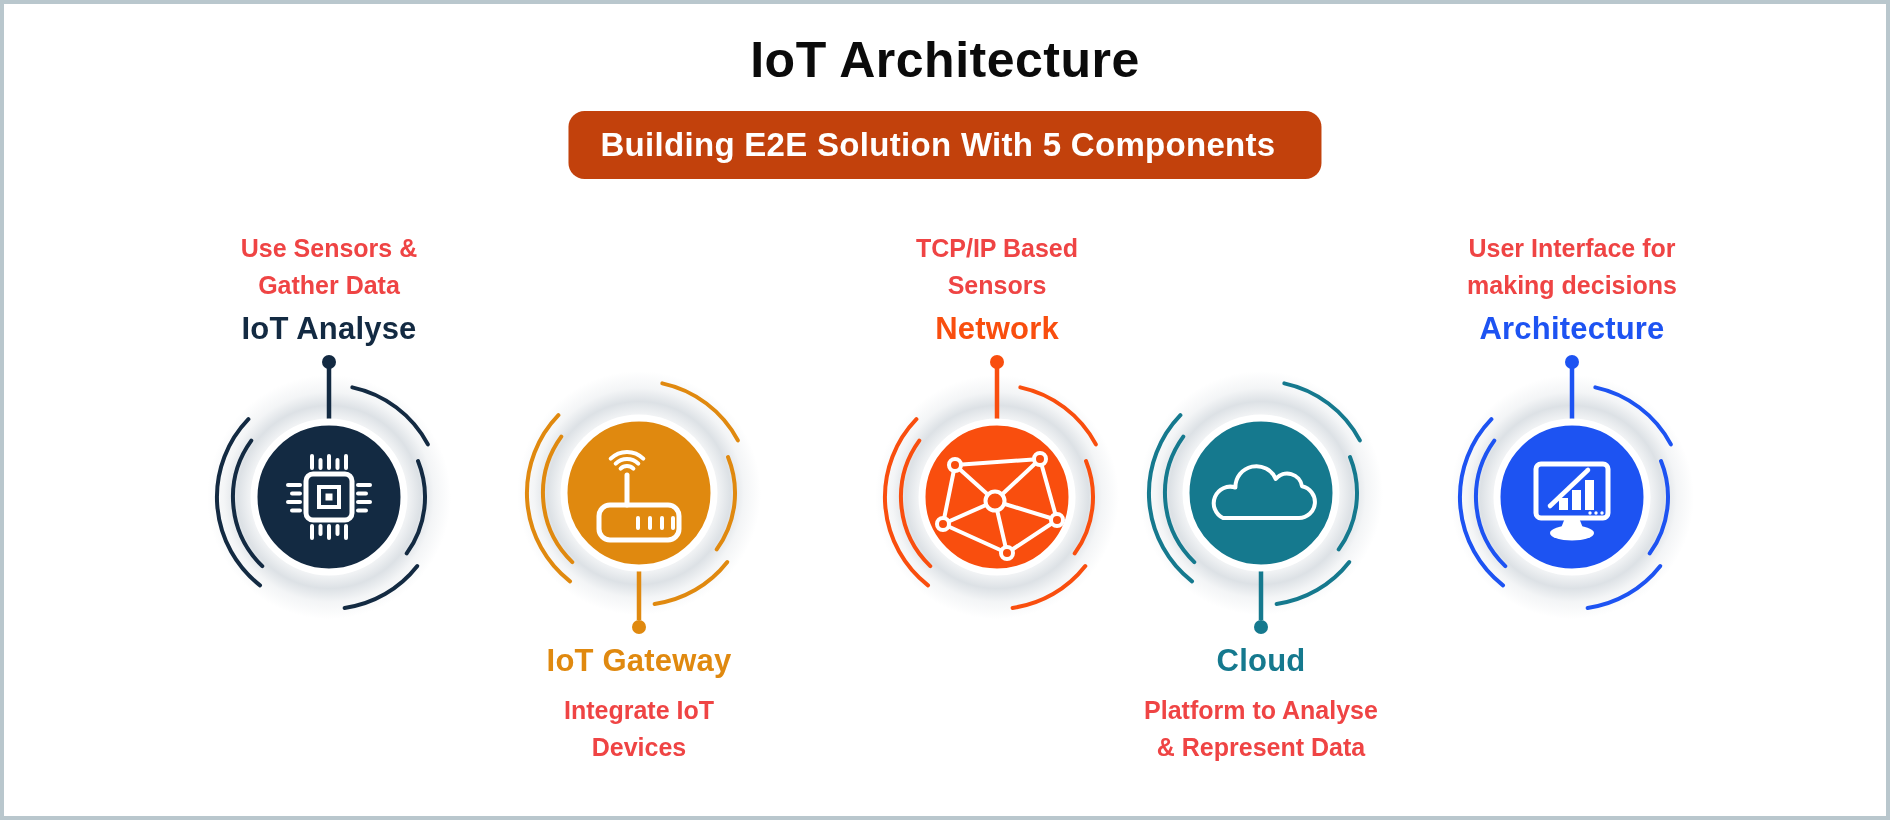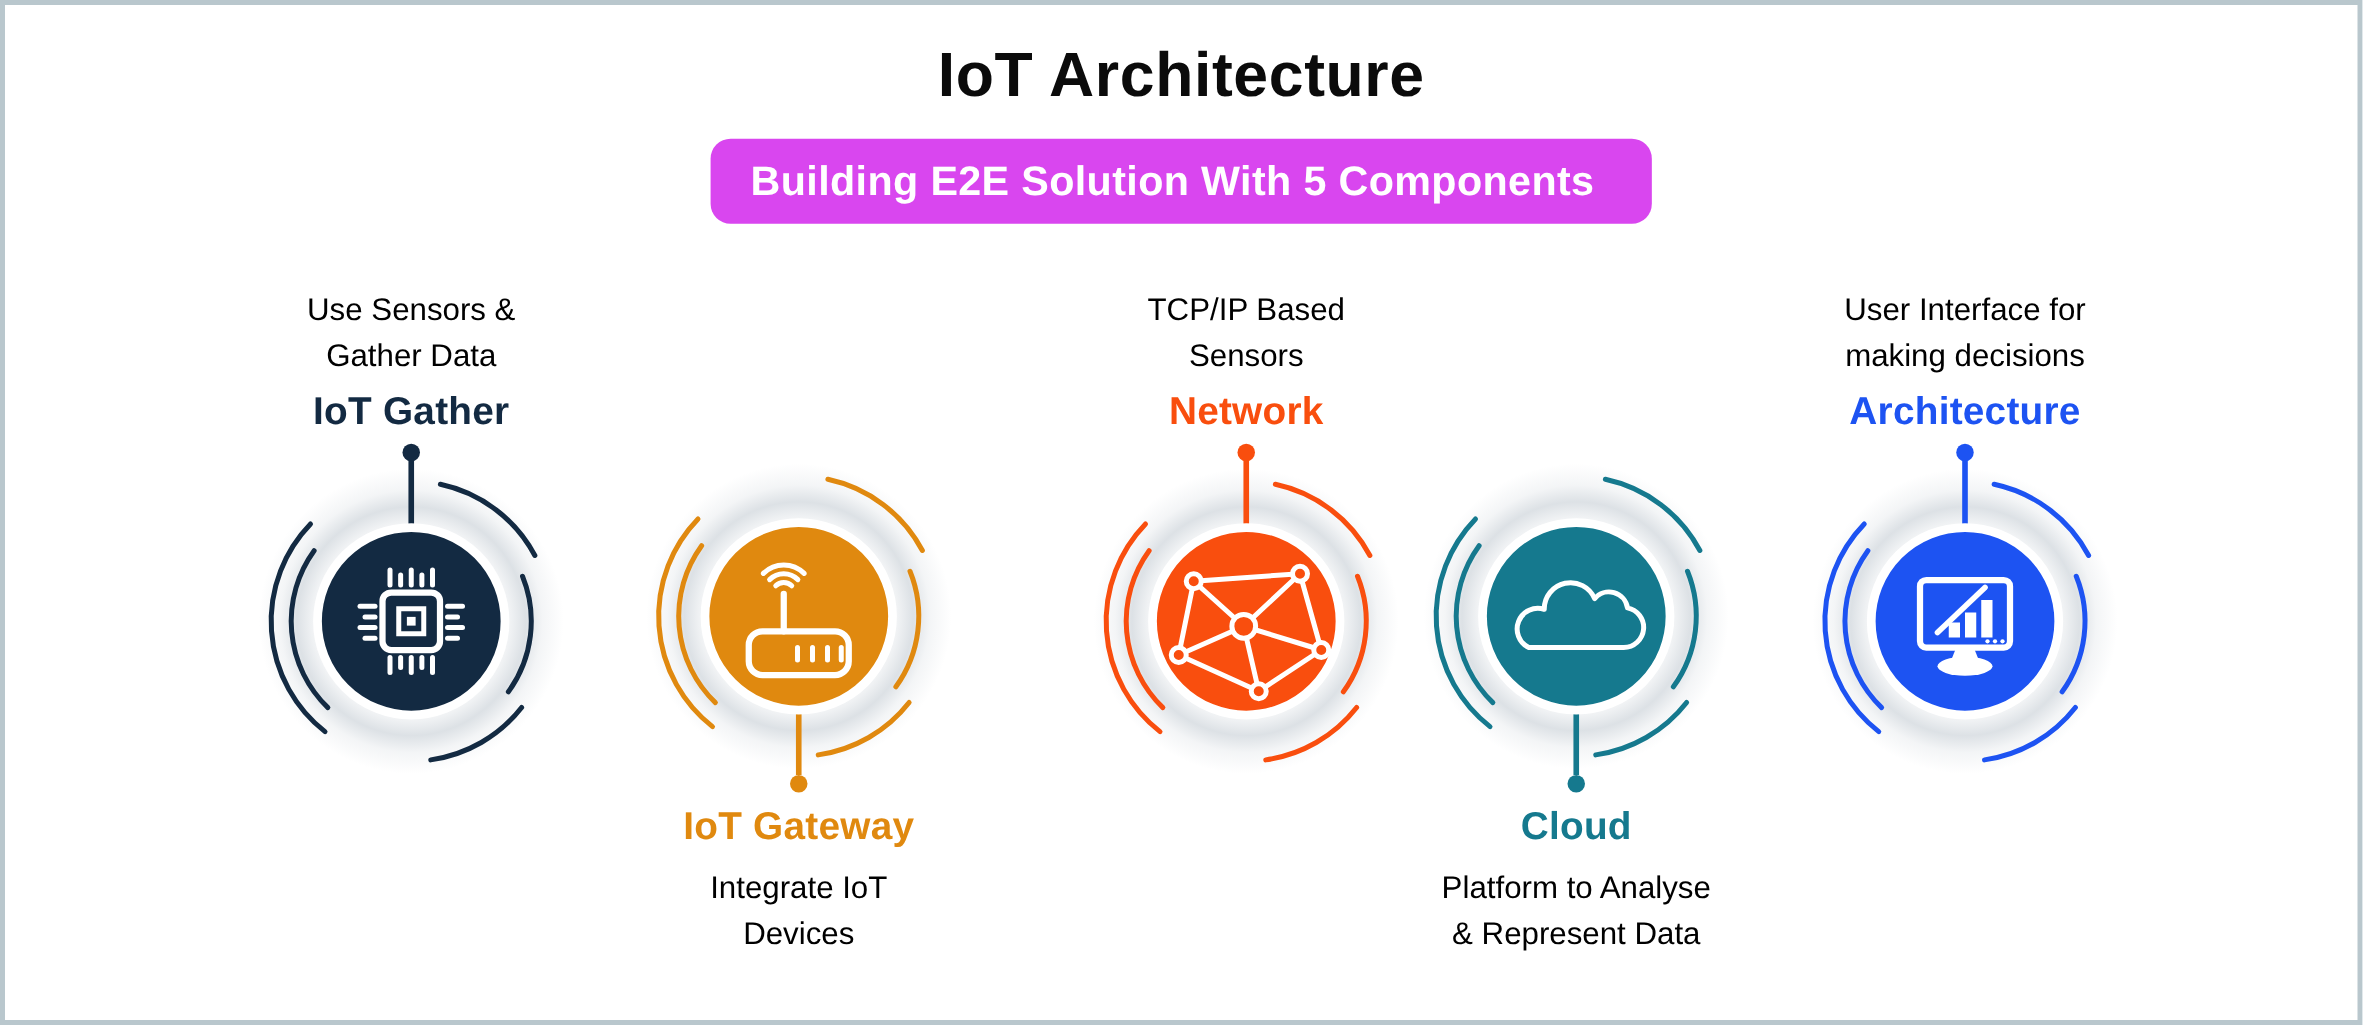--- a/index.html
+++ b/index.html
@@ -14,21 +14,21 @@
   }
   .badge{
     position:absolute;top:107px;left:50%;transform:translateX(-50%);
     height:68px;line-height:68px;padding:0 46px;border-radius:16px;
     color:#ffffff;font-size:33px;font-weight:700;letter-spacing:0.3px;
     white-space:nowrap;
   }
   .group{position:absolute;width:300px;text-align:center;}
   .group.above{top:226px;}
   .group.below{top:344px;}
-  .desc{font-size:25px;line-height:37px;color:#000000;font-weight:400;}
+  .desc{font-size:25px;line-height:37px;color:#ef4444;font-weight:700;}
   .label{font-size:31px;font-weight:800;line-height:38px;color:var(--accent);letter-spacing:0.2px;}
   .group.above .label{margin-top:6px;}
   .group.above .assembly{margin-top:4px;}
   .group.below .label{margin-top:4px;}
   .group.below .desc{margin-top:12px;}
   .assembly{display:block;margin-left:auto;margin-right:auto;width:300px;height:290px;}
   .assembly .arc{fill:none;stroke:var(--accent);stroke-width:4;stroke-linecap:round;}
   .assembly .stem-line{stroke:var(--accent);stroke-width:4.5;}
   .assembly .stem-dot{fill:var(--accent);}
   .assembly .main-circle{fill:var(--accent);stroke:#ffffff;stroke-width:7;}
@@ -48,28 +48,28 @@
       <stop offset="75%" stop-color="rgba(173,184,194,0.42)"></stop>
       <stop offset="86%" stop-color="rgba(173,184,194,0.14)"></stop>
       <stop offset="100%" stop-color="rgba(173,184,194,0)"></stop>
     </radialGradient>
   </defs>
 </svg>
 
 <div class="page" style="border-color: rgb(185, 199, 205);">
 
   <div class="main-title">IoT Architecture</div>
-  <div class="badge" style="background: #d946ef; padding-left: 32px;">Building E2E Solution With 5 Components</div>
+  <div class="badge" style="background: #c2410c; padding-left: 32px;">Building E2E Solution With 5 Components</div>
 
   <div class="group above" style="left: 175px; --accent: #132a42;">
     <div class="desc">
       <div>Use Sensors &amp;</div>
       <div>Gather Data</div>
     </div>
-    <div class="label">IoT Gather</div>
+    <div class="label">IoT Analyse</div>
     <svg class="assembly" viewBox="0 0 300 290">
       <circle class="halo" cx="150" cy="145" r="122"></circle>
       <g>
         <circle class="stem-dot" cx="150" cy="10" r="7"></circle>
         <line class="stem-line" x1="150" y1="16" x2="150" y2="74"></line>
       </g>
       <g>
         <path class="arc" d="M173.3 35.4 A112 112 0 0 1 248.9 92.4"></path>
         <path class="arc" d="M238.3 214.0 A112 112 0 0 1 165.6 255.9"></path>
         <path class="arc" d="M81.0 233.3 A112 112 0 0 1 69.4 67.2"></path>

